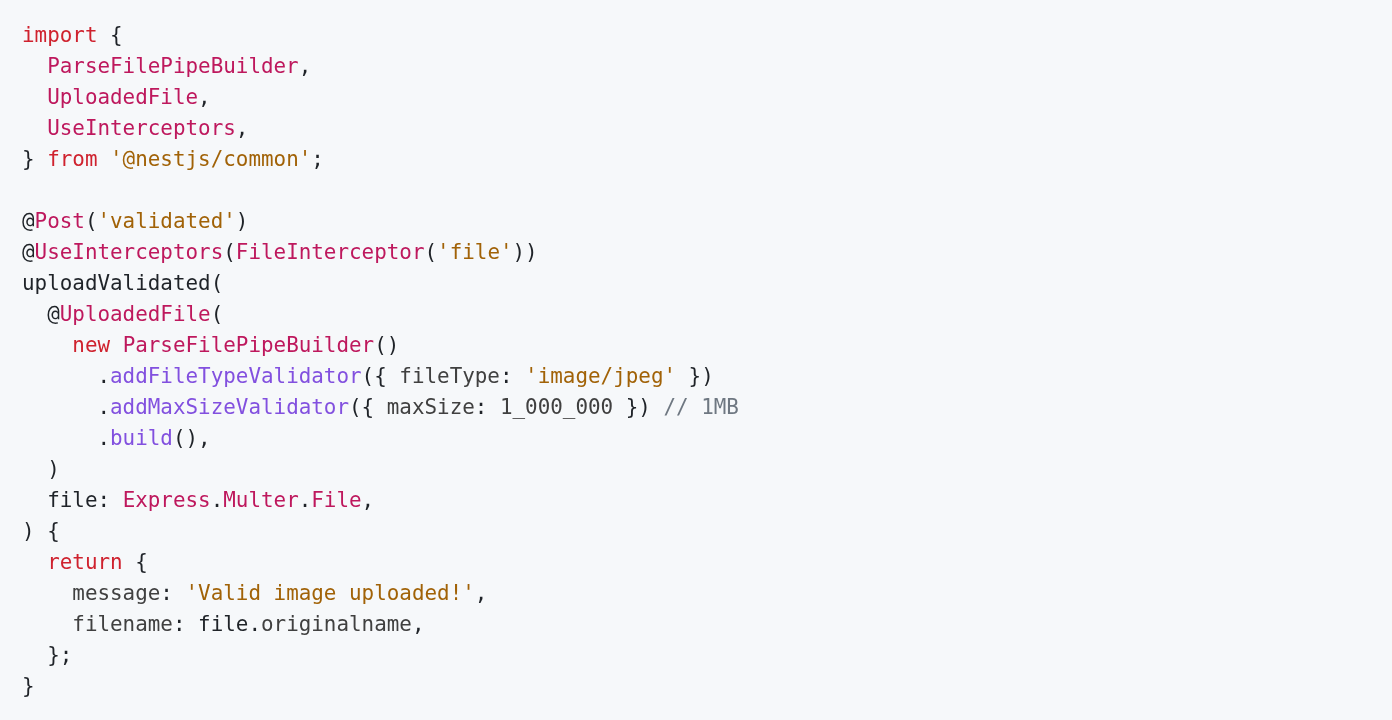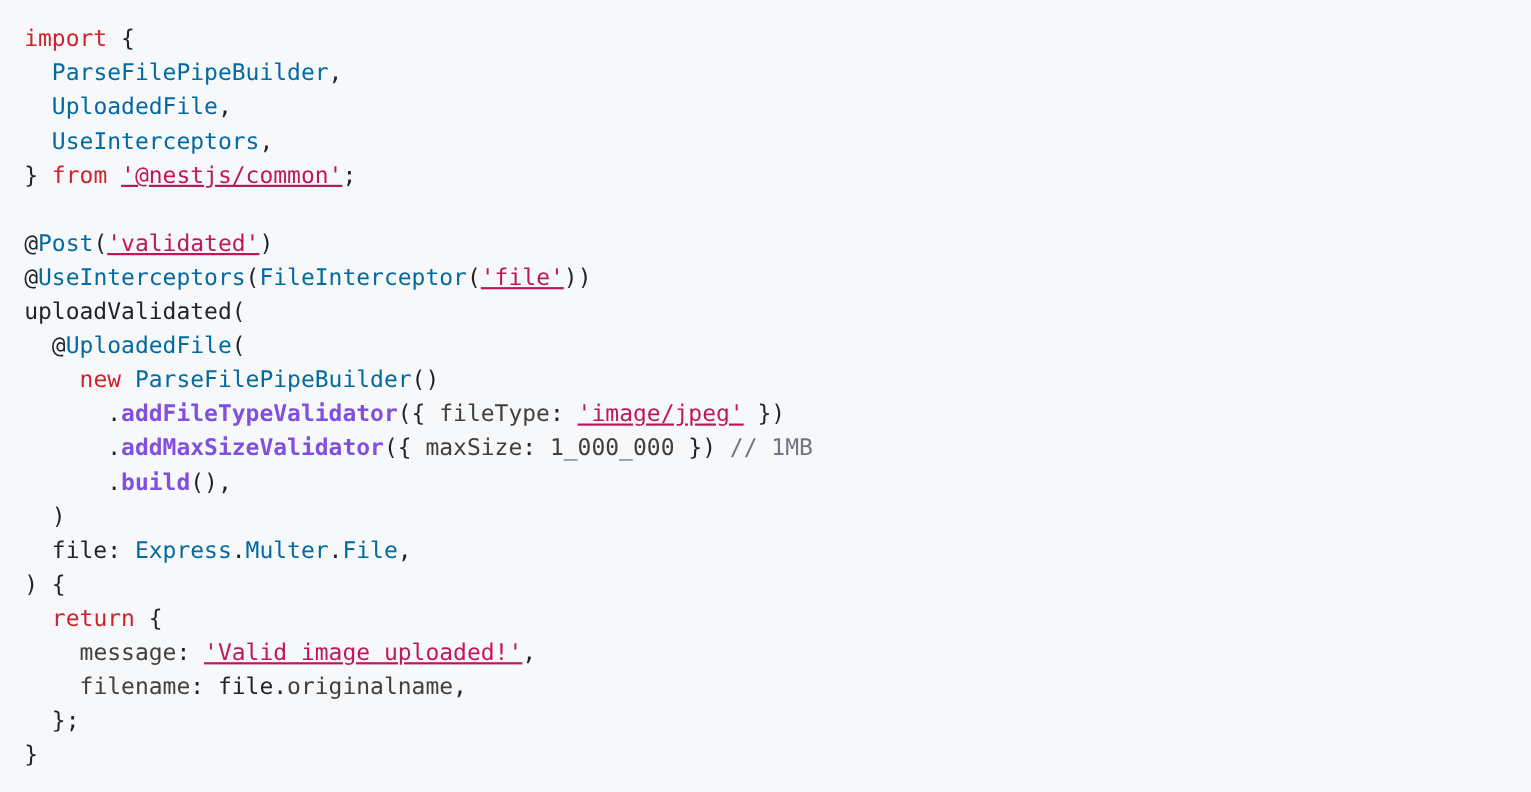--- a/index.html
+++ b/index.html
@@ -23,24 +23,24 @@
     pre.code {
       margin: 0;
       font-family: "DejaVu Sans Mono", "Liberation Mono", monospace;
       font-size: 20.9px;
       line-height: 31px;
       color: #1f2328;
       white-space: pre;
     }
     .line { display: block; height: 31px; }
     .kw  { color: #cf222e; }
-    .ent { color: #0369a1; }
-    .str { color: #be185d; text-decoration: underline; }
+    .ent { color: #be185d; }
+    .str { color: #a16207; }
     .con { color: #404040; }
-    .fn  { color: #8250df; font-weight: bold; }
+    .fn  { color: #8250df; }
     .cmt { color: #6e7781; margin-top: 36px; }
     .txt { color: #1f2328; }
   </style>
 </head>
 <body>
 
 <div class="code-block">
   <pre class="code" id="code"><span class="line"><span class="kw">import</span><span class="txt"> {</span></span><span class="line"><span class="txt">  </span><span class="ent">ParseFilePipeBuilder</span><span class="txt">,</span></span><span class="line"><span class="txt">  </span><span class="ent">UploadedFile</span><span class="txt">,</span></span><span class="line"><span class="txt">  </span><span class="ent">UseInterceptors</span><span class="txt">,</span></span><span class="line"><span class="txt">} </span><span class="kw">from</span><span class="txt"> </span><span class="str">'@nestjs/common'</span><span class="txt">;</span></span><span class="line"><span class="txt"></span></span><span class="line"><span class="txt">@</span><span class="ent">Post</span><span class="txt">(</span><span class="str">'validated'</span><span class="txt">)</span></span><span class="line"><span class="txt">@</span><span class="ent">UseInterceptors</span><span class="txt">(</span><span class="ent">FileInterceptor</span><span class="txt">(</span><span class="str">'file'</span><span class="txt">))</span></span><span class="line"><span class="txt">uploadValidated(</span></span><span class="line"><span class="txt">  @</span><span class="ent">UploadedFile</span><span class="txt">(</span></span><span class="line"><span class="txt">    </span><span class="kw">new</span><span class="txt"> </span><span class="ent">ParseFilePipeBuilder</span><span class="txt">()</span></span><span class="line"><span class="txt">      .</span><span class="fn">addFileTypeValidator</span><span class="txt">({ </span><span class="con">fileType</span><span class="txt">: </span><span class="str">'image/jpeg'</span><span class="txt"> })</span></span><span class="line"><span class="txt">      .</span><span class="fn">addMaxSizeValidator</span><span class="txt">({ </span><span class="con">maxSize</span><span class="txt">: </span><span class="con">1_000_000</span><span class="txt"> }) </span><span class="cmt">// 1MB</span></span><span class="line"><span class="txt">      .</span><span class="fn">build</span><span class="txt">(),</span></span><span class="line"><span class="txt">  )</span></span><span class="line"><span class="txt">  file: </span><span class="ent">Express</span><span class="txt">.</span><span class="ent">Multer</span><span class="txt">.</span><span class="ent">File</span><span class="txt">,</span></span><span class="line"><span class="txt">) {</span></span><span class="line"><span class="txt">  </span><span class="kw">return</span><span class="txt"> {</span></span><span class="line"><span class="txt">    </span><span class="con">message</span><span class="txt">: </span><span class="str">'Valid image uploaded!'</span><span class="txt">,</span></span><span class="line"><span class="txt">    </span><span class="con">filename</span><span class="txt">: file.</span><span class="con">originalname</span><span class="txt">,</span></span><span class="line"><span class="txt">  };</span></span><span class="line"><span class="txt">}</span></span></pre>
 </div>
 

